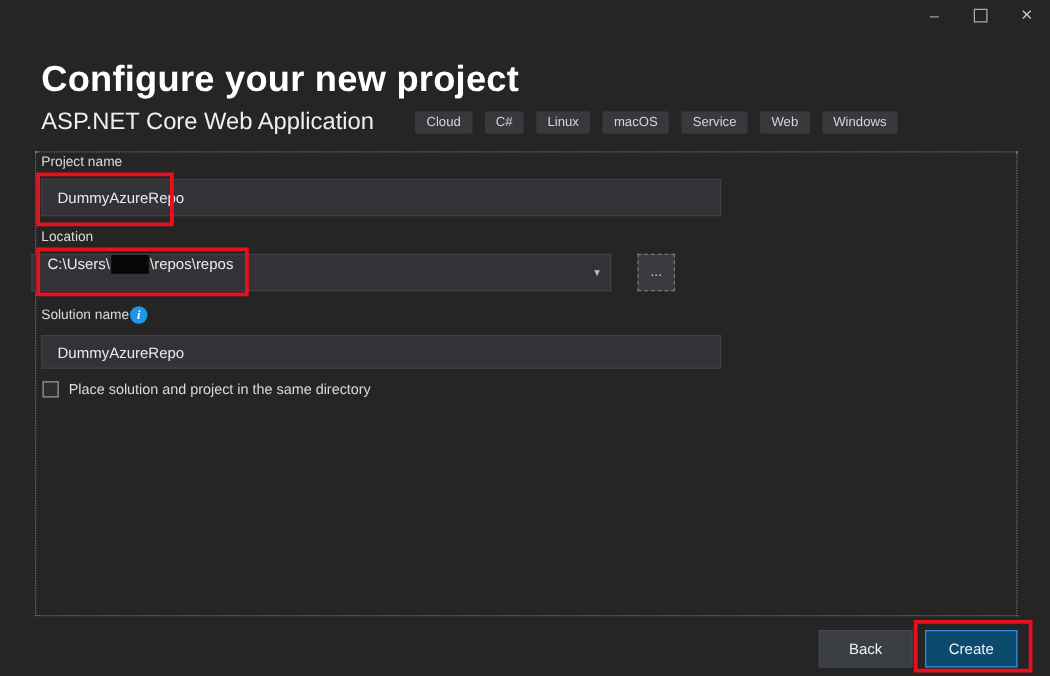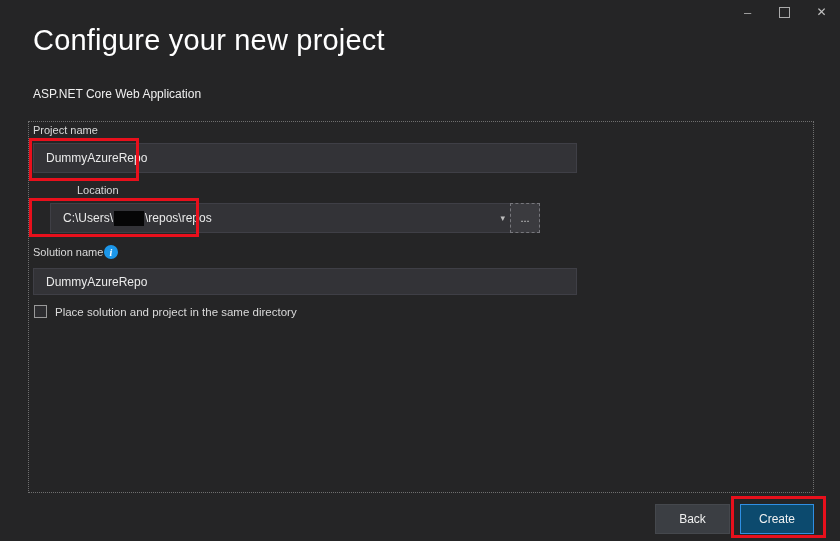--- a/index.html
+++ b/index.html
@@ -10,40 +10,40 @@
     -webkit-font-smoothing:antialiased;
   }
   
   .titlebar{position:absolute;top:0;left:0;width:840px;height:26px;}
   .win-controls{position:absolute;top:0;right:0;height:26px;display:flex;}
   .win-btn{width:37px;height:24px;display:flex;align-items:center;justify-content:center;
     color:#ababab;font-size:13px;cursor:default;}
   .win-btn .sq{width:9px;height:9px;border:1px solid #ababab;display:inline-block;}
   .win-btn.close{color:#c4c4c4;font-size:12px;}
   
-  .page-title{position:absolute;left:33px;top:24px;font-size:29px;font-weight:400;
+  .page-title{position:absolute;left:33px;top:48px;font-size:29px;font-weight:700;
     color:#ffffff;letter-spacing:.2px;white-space:nowrap;}
   .subtitle-row{position:absolute;left:33px;top:87px;display:flex;align-items:center;white-space:nowrap;}
-  .template-name{font-size:12px;color:#efefef;font-weight:400;margin-right:33px;}
+  .template-name{font-size:19px;color:#efefef;font-weight:400;margin-right:33px;}
   .tags{display:flex;align-items:center;gap:10px;}
   .tag{background:#39393d;color:#d6d6d6;font-size:10.5px;line-height:1;
     padding:4px 9px;border-radius:2px;}
   
   .panel{position:absolute;left:28px;top:121px;width:786px;height:372px;
     border:1px dotted #6f6f6f;box-sizing:border-box;background:transparent;}
   .field-label{position:absolute;font-size:11px;color:#dadada;}
   .text-input{position:absolute;left:33px;width:544px;height:30px;box-sizing:border-box;
     background:#333337;border:1px solid #3f3f46;color:#eaeaea;
     font-family:"Liberation Sans","DejaVu Sans",sans-serif;
     font-size:12px;padding:0 12px;outline:none;}
   #project-input{top:143px;}
   #solution-input{top:268px;height:27px;}
-  .combo{position:absolute;left:50px;top:203px;width:464px;height:30px;box-sizing:border-box;
+  .combo{position:absolute;left:25px;top:203px;width:464px;height:30px;box-sizing:border-box;
     background:#333337;border:1px solid #3f3f46;color:#eaeaea;font-size:12px;
-    display:flex;align-items:center;padding:0 12px;cursor:default;}
+    display:flex;padding:0 12px;cursor:default;}
   .combo .arrow{position:absolute;right:8px;top:50%;transform:translateY(-50%);
     font-size:9px;color:#bdbdbd;}
   .redacted{display:inline-block;width:30px;height:15px;background:#060606;
     vertical-align:middle;margin:0 1px;}
   .browse-btn{position:absolute;left:510px;top:203px;width:30px;height:30px;box-sizing:border-box;
     background:#3b3b3f;border:1px dashed #77777c;color:#d6d6d6;font-size:11px;
     display:flex;align-items:center;justify-content:center;cursor:default;line-height:1;}
   .info-icon{position:absolute;left:104px;top:245px;width:14px;height:14px;border-radius:50%;
     background:#1c97ea;color:#ffffff;font-size:10px;font-weight:bold;
     display:flex;align-items:center;justify-content:center;
@@ -81,28 +81,37 @@
       <div class="win-btn close">
         <span>✕</span>
       </div>
     </div>
   </div>
 
   <div class="page-title">Configure your new project</div>
 
   <div class="subtitle-row">
     <span class="template-name">ASP.NET Core Web Application</span>
+    <div class="tags">
+      <span class="tag">Cloud</span>
+      <span class="tag">C#</span>
+      <span class="tag">Linux</span>
+      <span class="tag">macOS</span>
+      <span class="tag">Service</span>
+      <span class="tag">Web</span>
+      <span class="tag">Windows</span>
+    </div>
   </div>
 
   <div class="panel"></div>
 
   <label class="field-label" style="left:33px;top:124px;">Project name</label>
   <input id="project-input" class="text-input" type="text" value="DummyAzureRepo" style="">
 
-  <label class="field-label" style="left:33px;top:184px;margin-left:44px;">Location</label>
+  <label class="field-label" style="left:33px;top:184px;">Location</label>
   <div class="combo">
     <span>C:\Users\</span>
       <span class="redacted"></span>
       <span>\repos\repos</span>
     <span class="arrow">▾</span>
   </div>
   <div class="browse-btn">...</div>
 
   <label class="field-label" style="left:33px;top:246px;">Solution name</label>
   <div class="info-icon">i</div>

